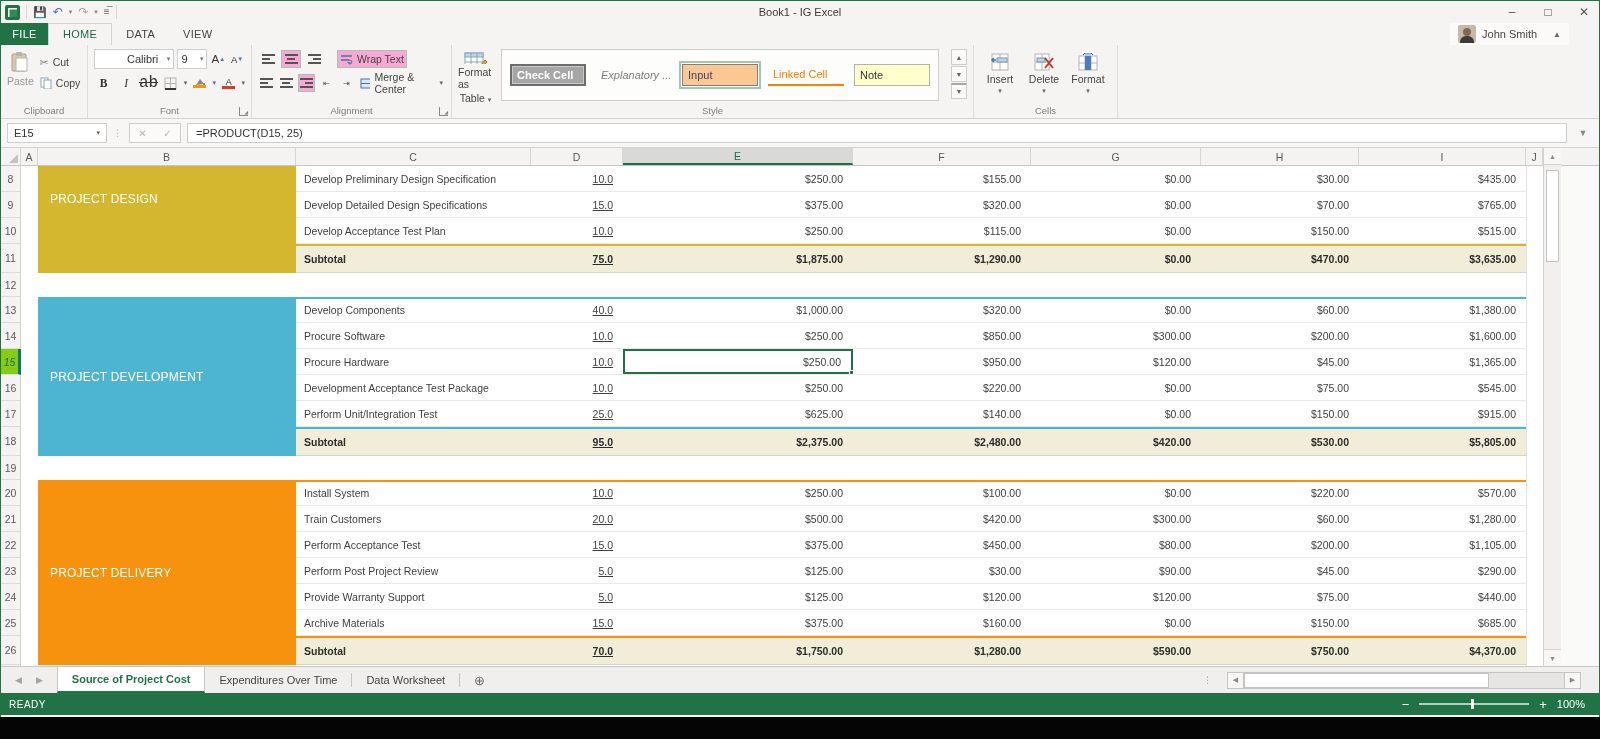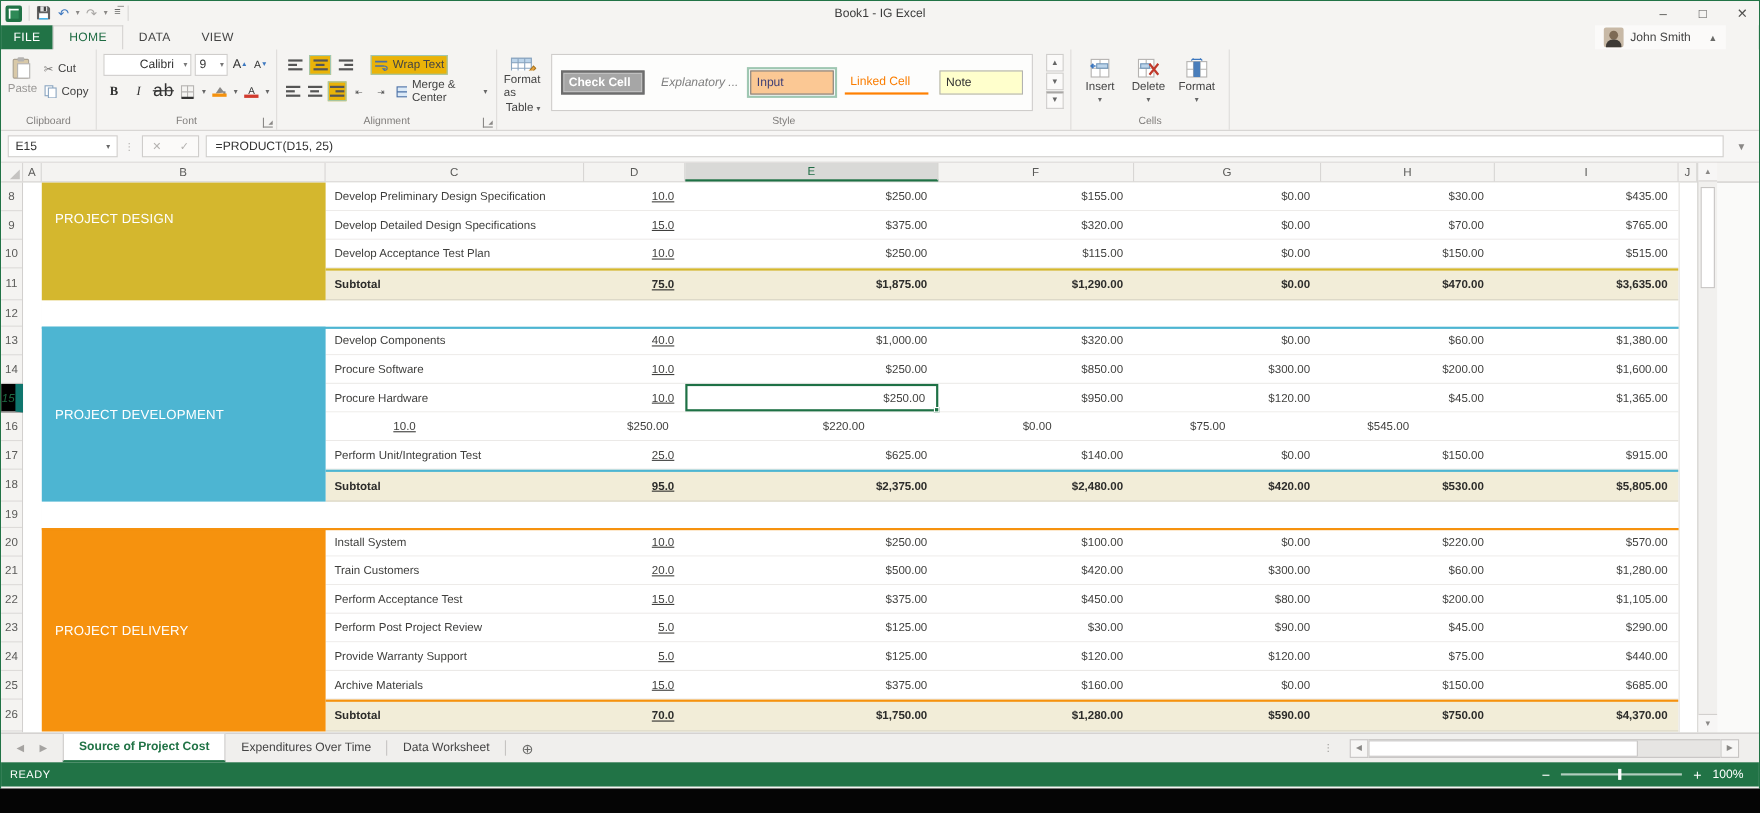--- a/index.html
+++ b/index.html
@@ -43,21 +43,21 @@
   .launcher { position:absolute; right:3px; bottom:2px; width:9px; height:9px; border-left:1px solid #8a8886; border-bottom:1px solid #8a8886; }
   .launcher:after { content:'◢'; position:absolute; right:0px; bottom:0px; font-size:5px; color:#8a8886; }
 
   .bigbtn { display:flex; flex-direction:column; align-items:center; justify-content:flex-start; width:46px; font-size:10.5px; color:#9a9896; gap:2px; padding-top:2px; }
   .bigbtn.dark { color:#444; }
   .smallrow { display:flex; align-items:center; gap:3px; height:20px; }
   .smallbtn { display:flex; align-items:center; gap:4px; font-size:10.5px; color:#444; height:18px; padding:0 2px; }
   .combo { display:flex; align-items:center; background:#fff; border:1px solid #cfcdcb; height:20px; font-size:11px; color:#333; padding:0 3px; }
   .combo .car { margin-left:auto; font-size:7px; color:#777; padding-left:4px; }
   .tbtn { width:20px; height:18px; display:flex; align-items:center; justify-content:center; font-size:11.5px; color:#333; }
-  .tbtn.hl, .smallbtn.hl { background:#eab308; border:1px solid #9fc7b2; }
+  .tbtn.hl, .smallbtn.hl { background:#f9a8d4; border:1px solid #9fc7b2; }
   .car { font-size:7px; color:#666; }
   .fontB { font-weight:bold; font-family:"Liberation Serif", serif; }
   .fontI { font-style:italic; font-family:"Liberation Serif", serif; }
   .strike { text-decoration:line-through; font-size:16px;font-family:Liberation Mono, monospace; }
   .ubar { display:inline-block; width:13px; height:3px; margin-top:-2px; }
   .lnicon { width:13px; display:inline-flex; flex-direction:column; gap:2px; }
   .lnicon i { height:2px; background:#555; }
   .li-l i:nth-child(2) { width:8px; align-self:flex-start; } .li-l i:nth-child(1), .li-l i:nth-child(3) { width:13px; }
   .li-c i:nth-child(2) { width:8px; align-self:center; } .li-c i:nth-child(1), .li-c i:nth-child(3) { width:13px; }
   .li-r i:nth-child(2) { width:8px; align-self:flex-end; } .li-r i:nth-child(1), .li-r i:nth-child(3) { width:13px; }
@@ -89,21 +89,21 @@
   
   .grid { position:relative; height:518px; background:#fafaf9; overflow:hidden; }
   .ghead { display:flex; height:18px; background:#f4f3f1; border-bottom:1px solid #c9c7c5; }
   .hcell { border-right:1px solid #d8d6d4; font-size:10.5px; color:#5a5a58; display:flex; align-items:center; justify-content:center; }
   .hcell.corner { position:relative; }
   .hcell.corner:after { content:''; position:absolute; right:2px; bottom:2px; border-left:9px solid transparent; border-bottom:9px solid #c5c3c1; }
   .hcell.sel { background:#d9d9d7; border-bottom:2px solid #1e7145; color:#1e6b43; }
   .gbody { position:absolute; left:0; top:18px; right:0; bottom:0; }
   .rncol { position:absolute; left:0; top:0; width:20px; bottom:0; background:#f4f3f1; border-right:1px solid #d2d0ce; }
   .rnum { font-size:10.5px; color:#5a5a58; display:flex; align-items:center; justify-content:center; border-bottom:1px solid #dddbd9; }
-  .rnum.sel { background:#000000; color:#1e6b43; border-right:7px solid #0f766e; margin-right:-1px;font-style:italic; }
+  .rnum.sel { background:#84cc16; color:#1e6b43; border-right:3px solid #0f766e; margin-right:-1px;font-style:italic; }
   .acol { position:absolute; left:20px; top:0; width:17px; bottom:0; background:#fff; }
   .seccol { position:absolute; left:37px; top:0; width:1488px; bottom:0; background:#fff; }
   .jcol { position:absolute; left:1525px; top:0; width:17px; bottom:0; background:#fff; border-left:1px solid #e3e1df; }
   .section { position:relative; display:flex; }
   .topline { position:absolute; left:0; top:0; width:100%; height:2px; z-index:3; }
   .bblock { width:258px; position:relative; }
   .blabel { position:absolute; left:12px; top:50%; transform:translateY(-50%); color:#fff; font-weight:normal; font-size:12px; letter-spacing:.2px; }
   .lbl-top .blabel { top:26px; transform:none; }
   .rows { width:1230px; display:flex; flex-direction:column; }
   .grow { display:flex; height:26px; background:#fff; border-bottom:1px solid #ebe9e7; }
@@ -520,20 +520,21 @@
               <div class="grow">
                 <div class="gc cC">Procure Hardware</div>
                 <div class="gc cD">10.0</div>
                 <div class="gc cE active">$250.00<div class="fh"></div></div>
                 <div class="gc cF">$950.00</div>
                 <div class="gc cG">$120.00</div>
                 <div class="gc cH">$45.00</div>
                 <div class="gc cI">$1,365.00</div>
               </div>
               <div class="grow">
+                <div class="gc cC">Development Acceptance Test Package</div>
                 <div class="gc cD">10.0</div>
                 <div class="gc cE">$250.00</div>
                 <div class="gc cF">$220.00</div>
                 <div class="gc cG">$0.00</div>
                 <div class="gc cH">$75.00</div>
                 <div class="gc cI">$545.00</div>
               </div>
               <div class="grow">
                 <div class="gc cC">Perform Unit/Integration Test</div>
                 <div class="gc cD">25.0</div>

